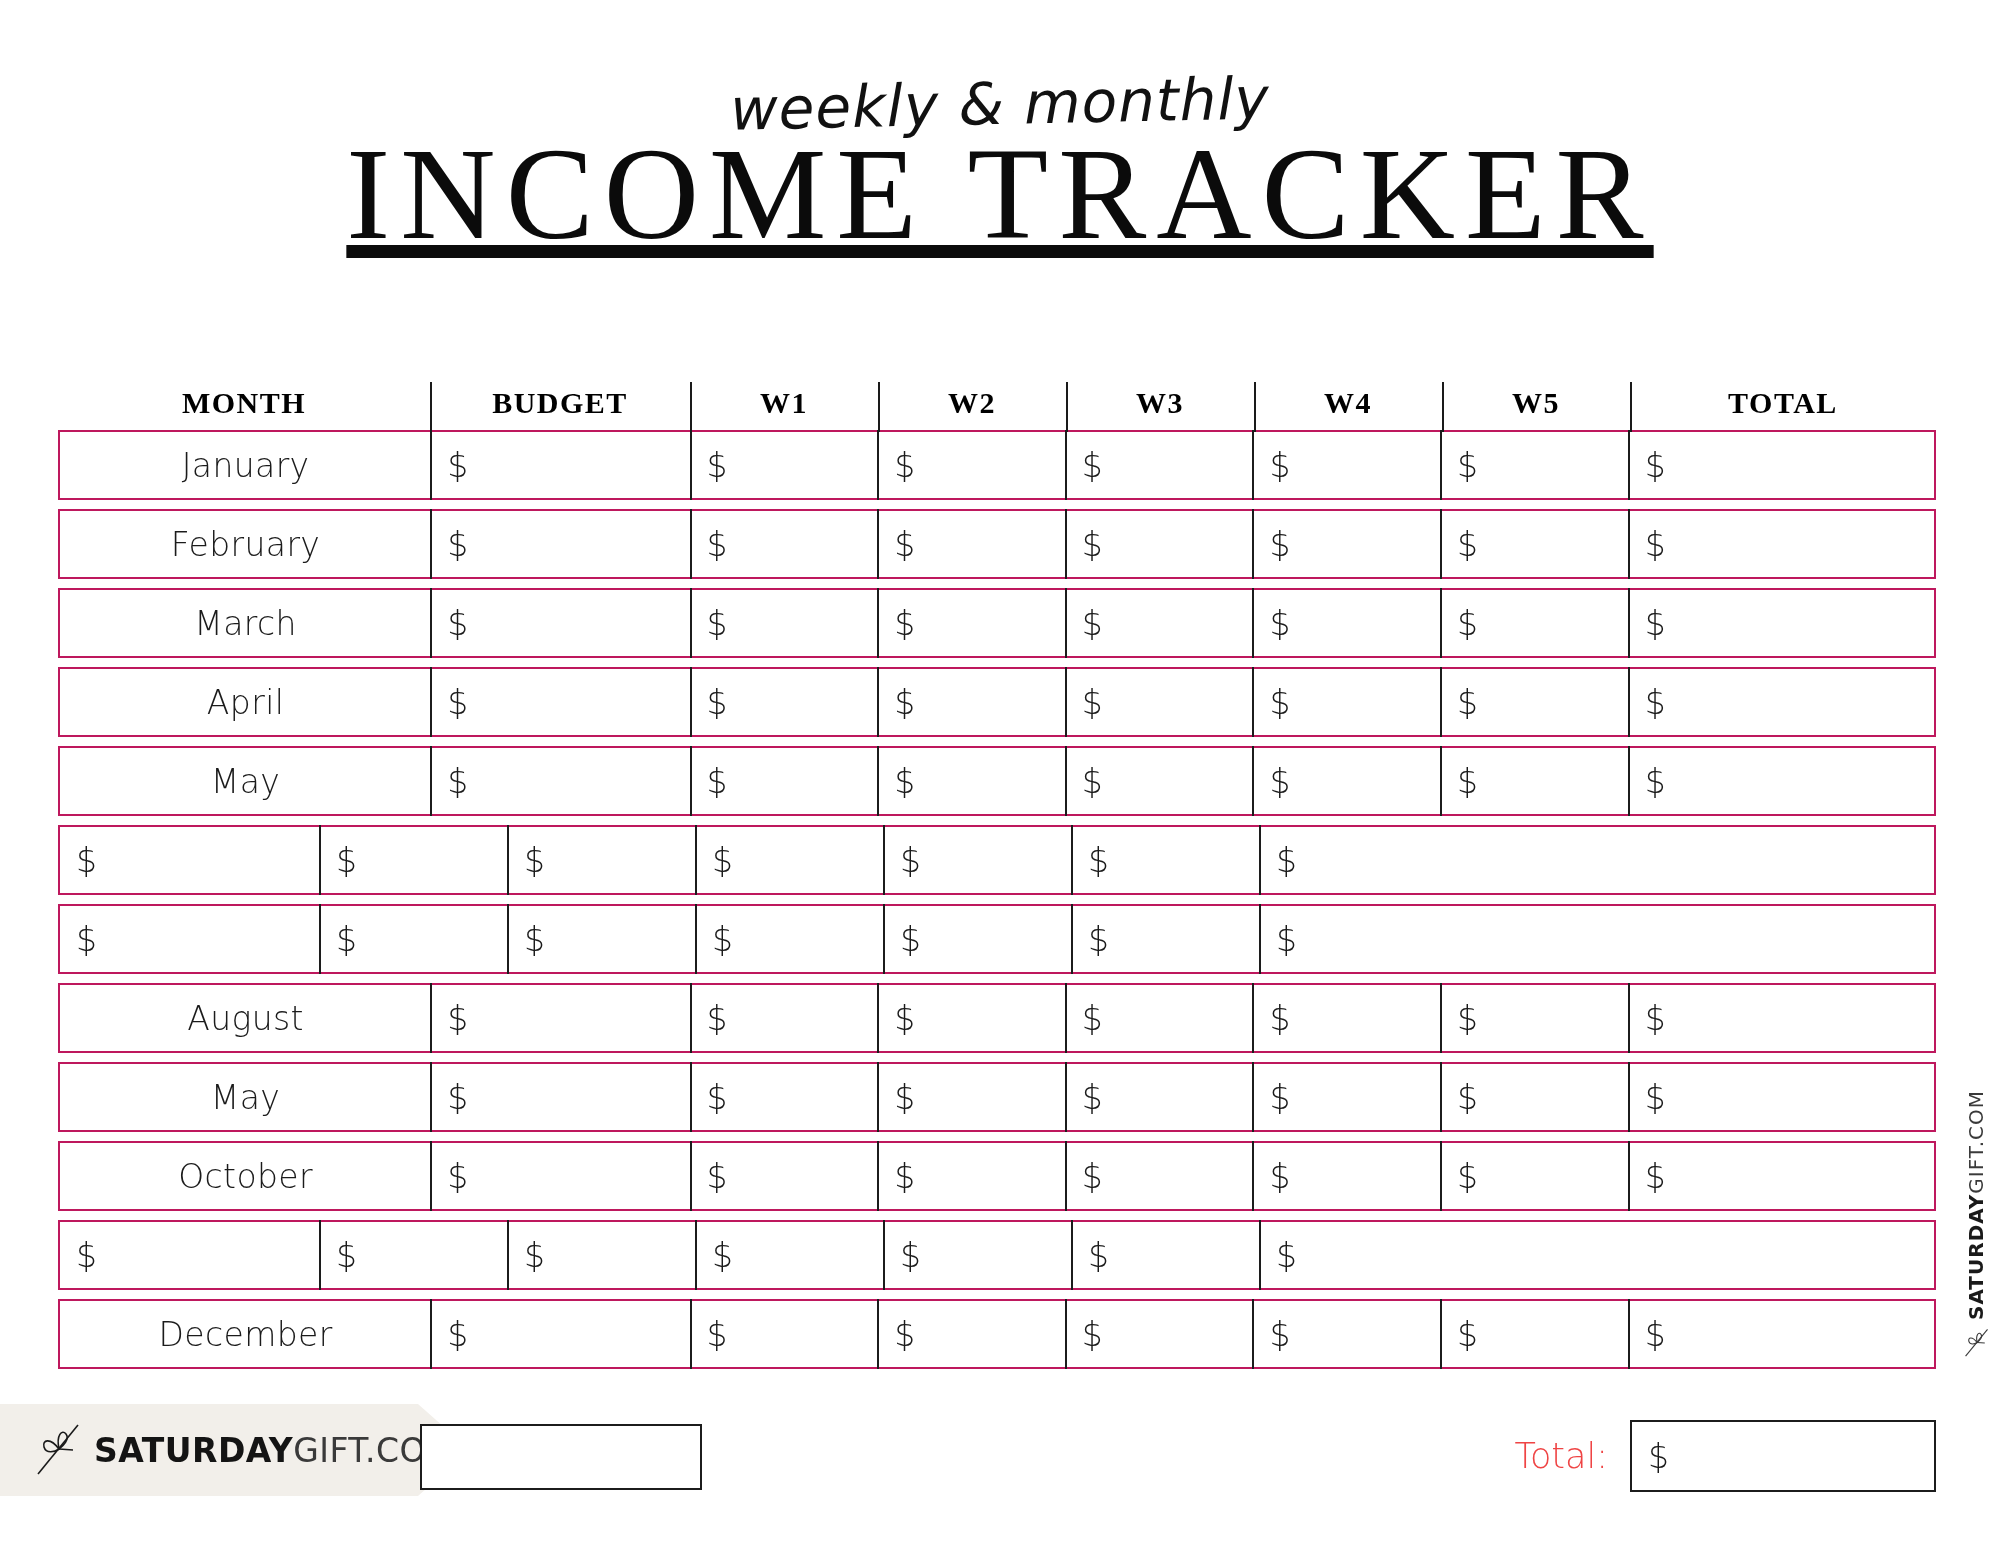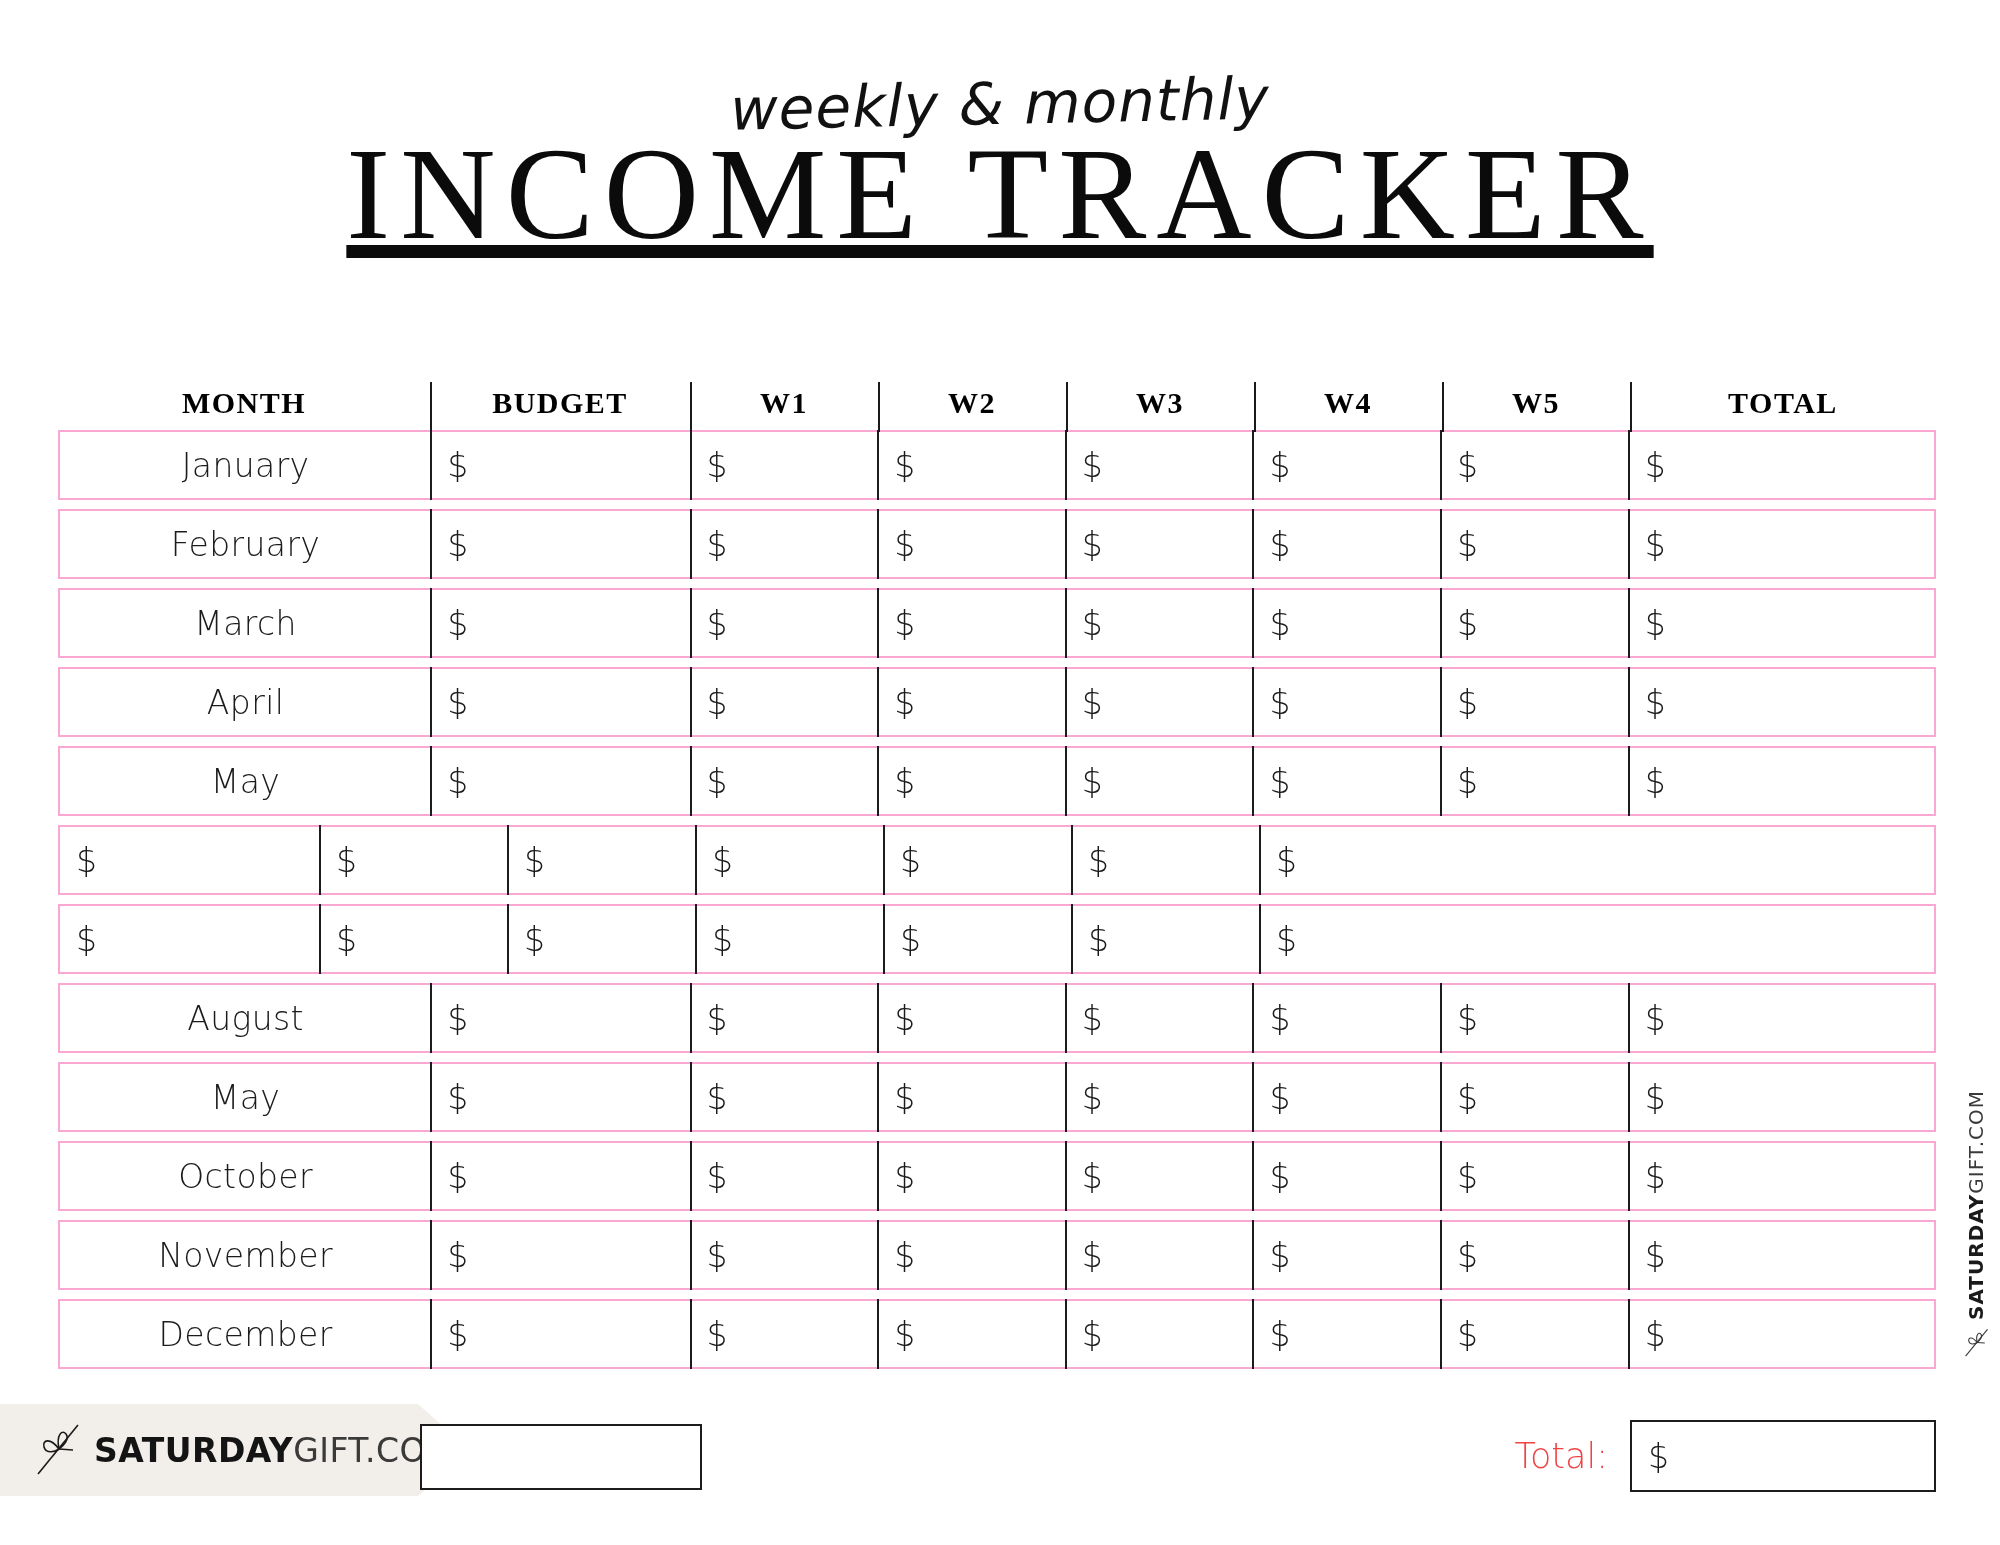--- a/index.html
+++ b/index.html
@@ -97,21 +97,21 @@
   .c-w      { width: 188px; }
   .c-total  { width: 306px; }
 
   .rows {
     margin-top: 6px;
   }
   .data-row {
     display: flex;
     height: 70px;
     margin-bottom: 9px;
-    border: 2px solid #f9a8d4;
+    border: 2px solid #be185d;
     box-sizing: border-box;
     background: #fff;
   }
   .cell {
     box-sizing: border-box;
     display: flex;
     align-items: center;
     position: relative;
   }
   .cell + .cell::before {
@@ -351,21 +351,20 @@
         <div class="cell c-month cell-month">October</div>
         <div class="cell c-budget cell-val">$</div>
         <div class="cell c-w cell-val">$</div>
         <div class="cell c-w cell-val">$</div>
         <div class="cell c-w cell-val">$</div>
         <div class="cell c-w cell-val">$</div>
         <div class="cell c-w cell-val">$</div>
         <div class="cell c-total cell-val">$</div>
       </div>
       <div class="data-row">
-        <div class="cell c-month cell-month">November</div>
         <div class="cell c-budget cell-val">$</div>
         <div class="cell c-w cell-val">$</div>
         <div class="cell c-w cell-val">$</div>
         <div class="cell c-w cell-val">$</div>
         <div class="cell c-w cell-val">$</div>
         <div class="cell c-w cell-val">$</div>
         <div class="cell c-total cell-val">$</div>
       </div>
       <div class="data-row">
         <div class="cell c-month cell-month">December</div>

